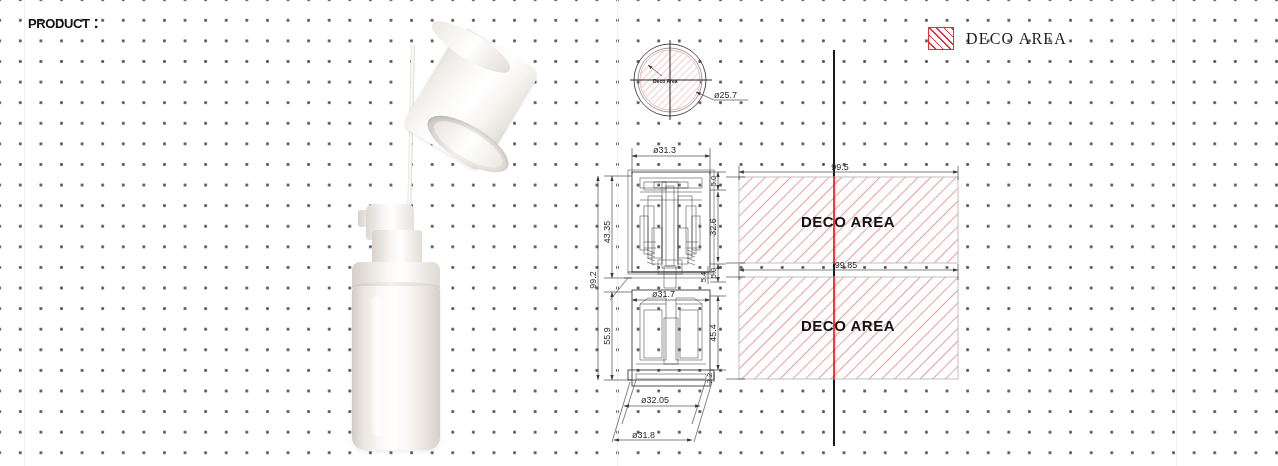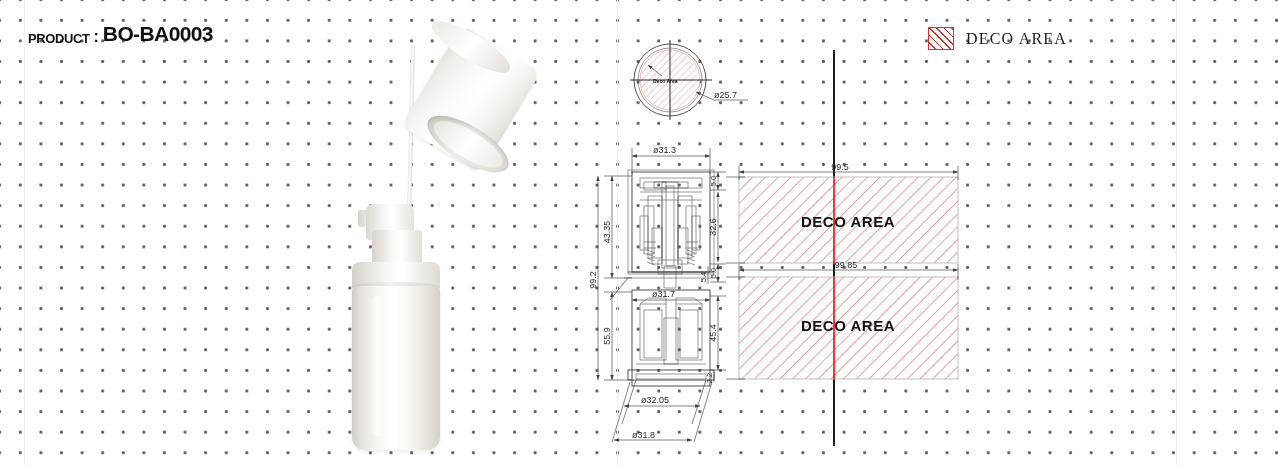--- a/index.html
+++ b/index.html
@@ -27,23 +27,23 @@
     top: 0;
     bottom: 0;
     width: 1px;
     background: #f0f0f0;
   }
 
   
   #title-block {
     position: absolute;
     left: 28px;
-    top: 22px;
+    top: 14px;
     display: flex;
-    align-items: flex-end;
+    align-items: center;
     white-space: nowrap;
     z-index: 6;
   }
   #title-block .lbl {
     font-family: "Liberation Sans", sans-serif;
     font-size: 13px;
     font-weight: bold;
     letter-spacing: -0.4px;
     color: #111;
     transform: scaleY(1.05);
@@ -265,21 +265,20 @@
 
 <div id="stage">
 
   <div class="vguide" style="left:24px;"></div>
   <div class="vguide" style="left:617px;"></div>
   <div class="vguide" style="left:1176px;"></div>
 
   <div id="title-block">
     <span class="lbl">PRODUCT</span>
     <span class="colon">:</span>
-    <span class="val">BO-BA0003</span>
   </div>
 
   <div id="legend">
     <div class="swatch"></div>
     <div class="ltext">DECO AREA</div>
   </div>
 
   <div id="photo">
     <div class="stick"></div>
     <div class="cap"></div>

